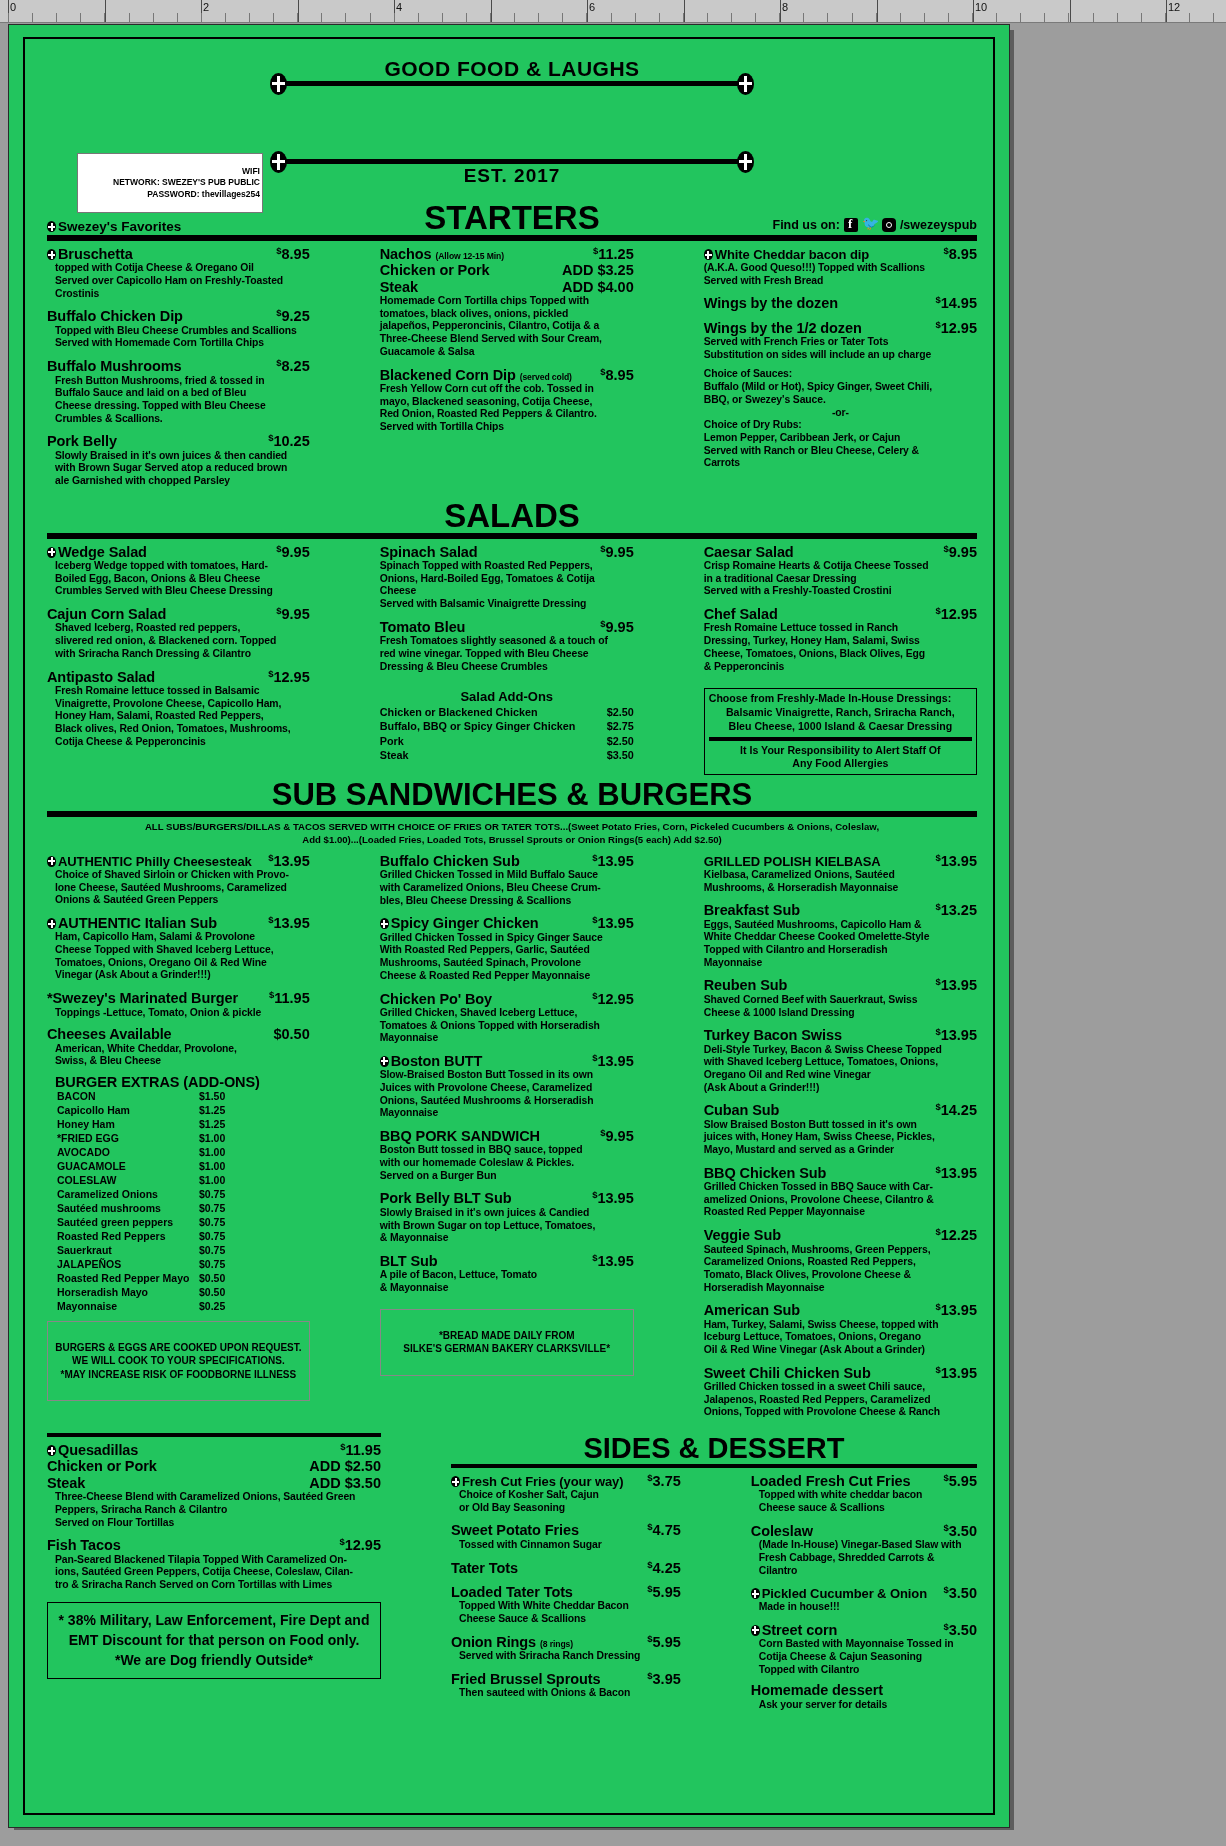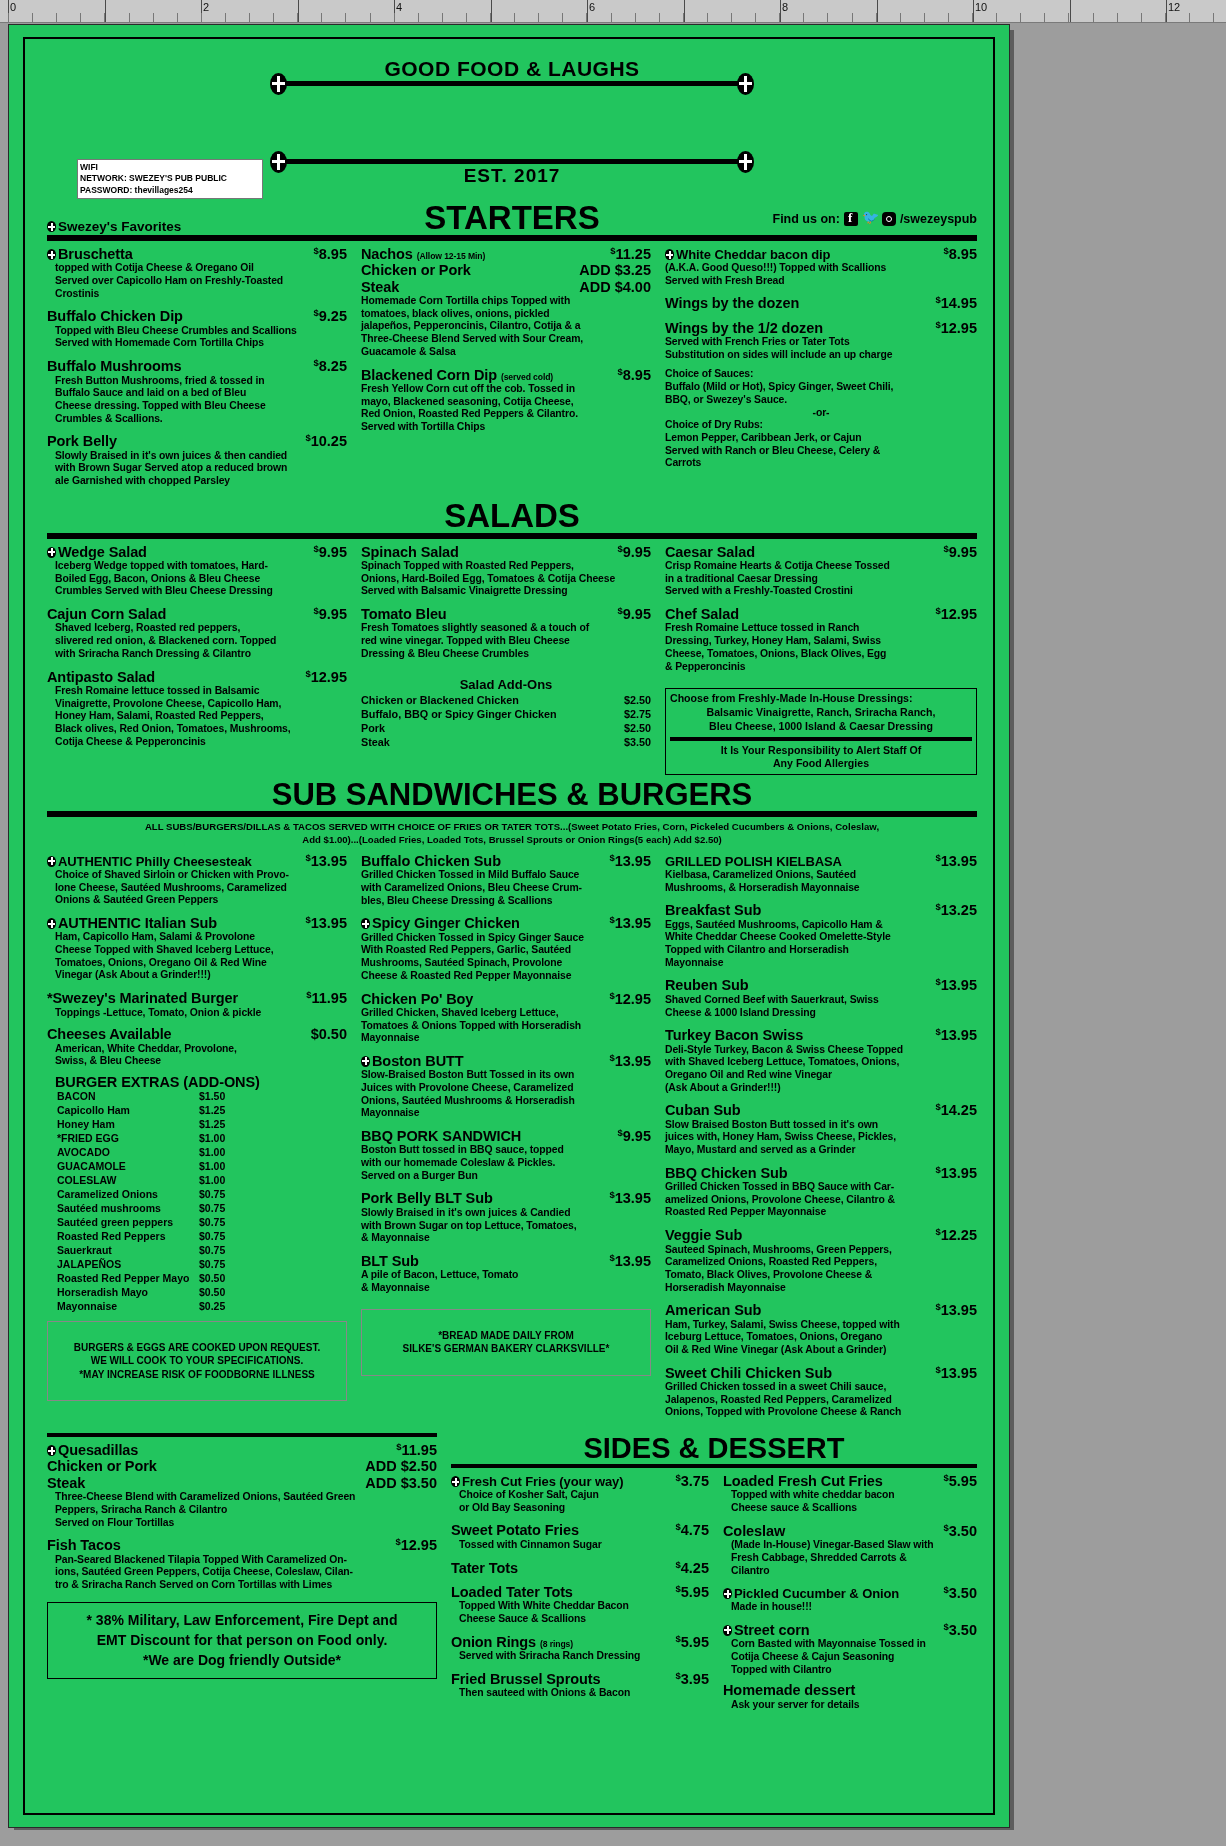--- a/index.html
+++ b/index.html
@@ -22,40 +22,40 @@
   .hdr{position:relative;height:150px;}
   .tagline{position:absolute;left:0;right:0;top:8px;text-align:center;font-weight:bold;font-size:21px;letter-spacing:.5px;}
   .bigname{position:absolute;left:0;right:0;top:24px;text-align:center;font-family:"Liberation Serif",serif;font-weight:bold;font-size:86px;letter-spacing:1px;line-height:.95;}
   .est{position:absolute;left:0;right:0;top:116px;text-align:center;font-weight:bold;font-size:19px;letter-spacing:1px;}
   .rule-top{position:absolute;left:237px;width:460px;top:32px;height:5px;background:#000;}
   .rule-bot{position:absolute;left:237px;width:460px;top:110px;height:5px;background:#000;}
   .knob{position:absolute;width:17px;height:22px;background:#000;border-radius:50%;}
   .knob:before{content:"";position:absolute;left:7px;top:3px;width:3px;height:16px;background:#fff;}
   .knob:after{content:"";position:absolute;left:2px;top:9px;width:13px;height:3px;background:#fff;}
 
-  .wifi{position:absolute;left:30px;top:110px;width:180px;border:1px solid #777;background:#fff;
-        text-align:left;font-size:8.5px;font-weight:bold;line-height:1.35;padding:2px 2px;}
+  .wifi{position:absolute;left:30px;top:104px;width:180px;border:1px solid #777;background:#fff;
+        text-align:right;font-size:8.5px;font-weight:bold;line-height:1.35;padding:12px 2px;}
 
   
   .band{position:relative;margin-top:2px;}
   .band .l{position:absolute;left:0;bottom:0;font-weight:bold;font-size:13.5px;white-space:nowrap;}
   .band .c{text-align:center;font-family:"Liberation Sans",sans-serif;font-weight:bold;font-size:33px;letter-spacing:0px;line-height:1.0;}
-  .band .r{position:absolute;right:0;bottom:8px;font-weight:bold;font-size:12.5px;display:flex;align-items:center;gap:4px;white-space:nowrap;}
+  .band .r{position:absolute;right:0;bottom:2px;font-weight:bold;font-size:12.5px;display:flex;align-items:center;gap:4px;white-space:nowrap;}
   .hr{height:6px;background:#000;margin:1px 0 4px 0;}
   .hr-thin{height:4px;background:#000;margin:1px 0 4px 0;}
 
   .sq{display:inline-block;width:14px;height:14px;background:#000;border-radius:2px;position:relative;vertical-align:-2px;}
   .fb:after{content:"f";position:absolute;left:4px;top:-2px;color:#fff;font-weight:bold;font-size:13px;font-family:"Liberation Serif",serif;}
   .ig{display:inline-block;width:14px;height:14px;background:#000;border-radius:4px;position:relative;vertical-align:-2px;}
   .ig:before{content:"";position:absolute;left:4px;top:4px;width:6px;height:6px;border:1.5px solid #fff;border-radius:50%;box-sizing:border-box;}
   .tw{display:inline-block;width:16px;height:14px;position:relative;vertical-align:-2px;}
   .tw:before{content:"\1F426";font-size:14px;position:absolute;left:0;top:-3px;}
 
   
-  .cols{display:flex;}
+  .cols{display:flex;gap:28px;}
   .col{position:relative;}
   .gap{width:14px;flex:0 0 14px;}
 
   
   .item{margin-bottom:7px;}
   .row{display:flex;align-items:baseline;justify-content:space-between;}
   .nm{font-weight:bold;font-size:14.5px;line-height:1.06;letter-spacing:-.1px;}
   .nm.sm{font-size:13px;}
   .sub{font-size:10.4px;font-weight:bold;line-height:1.22;letter-spacing:-.1px;}
   .sub.ind{padding-left:8px;}

